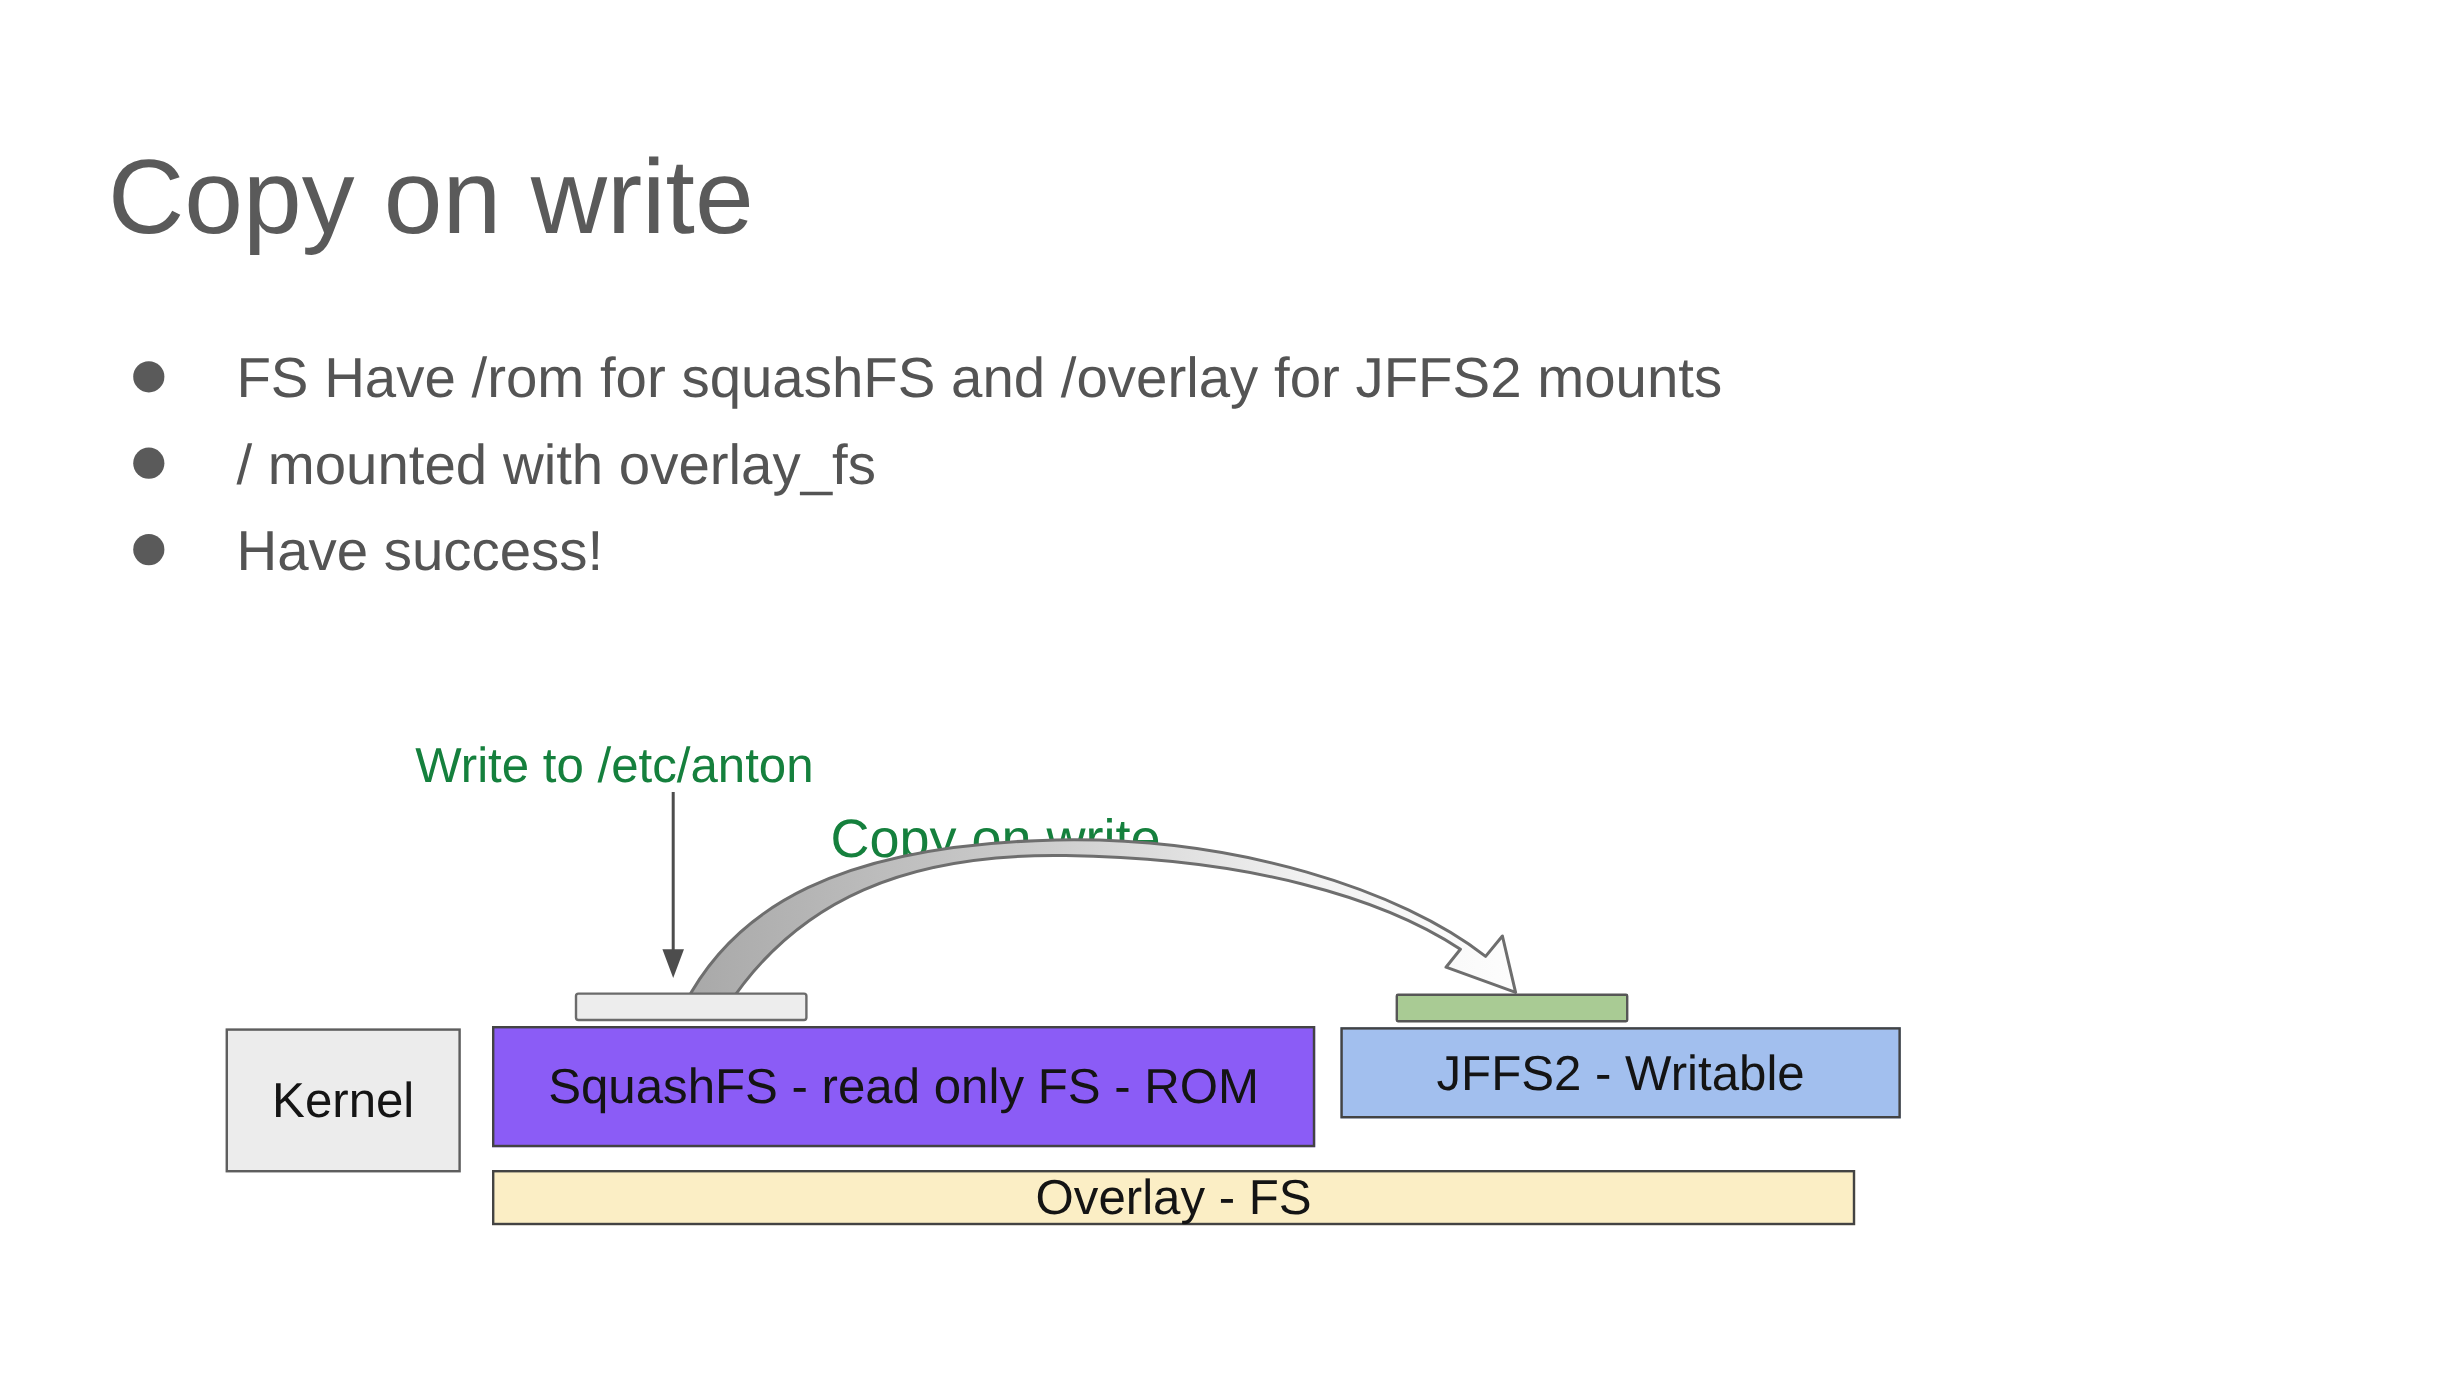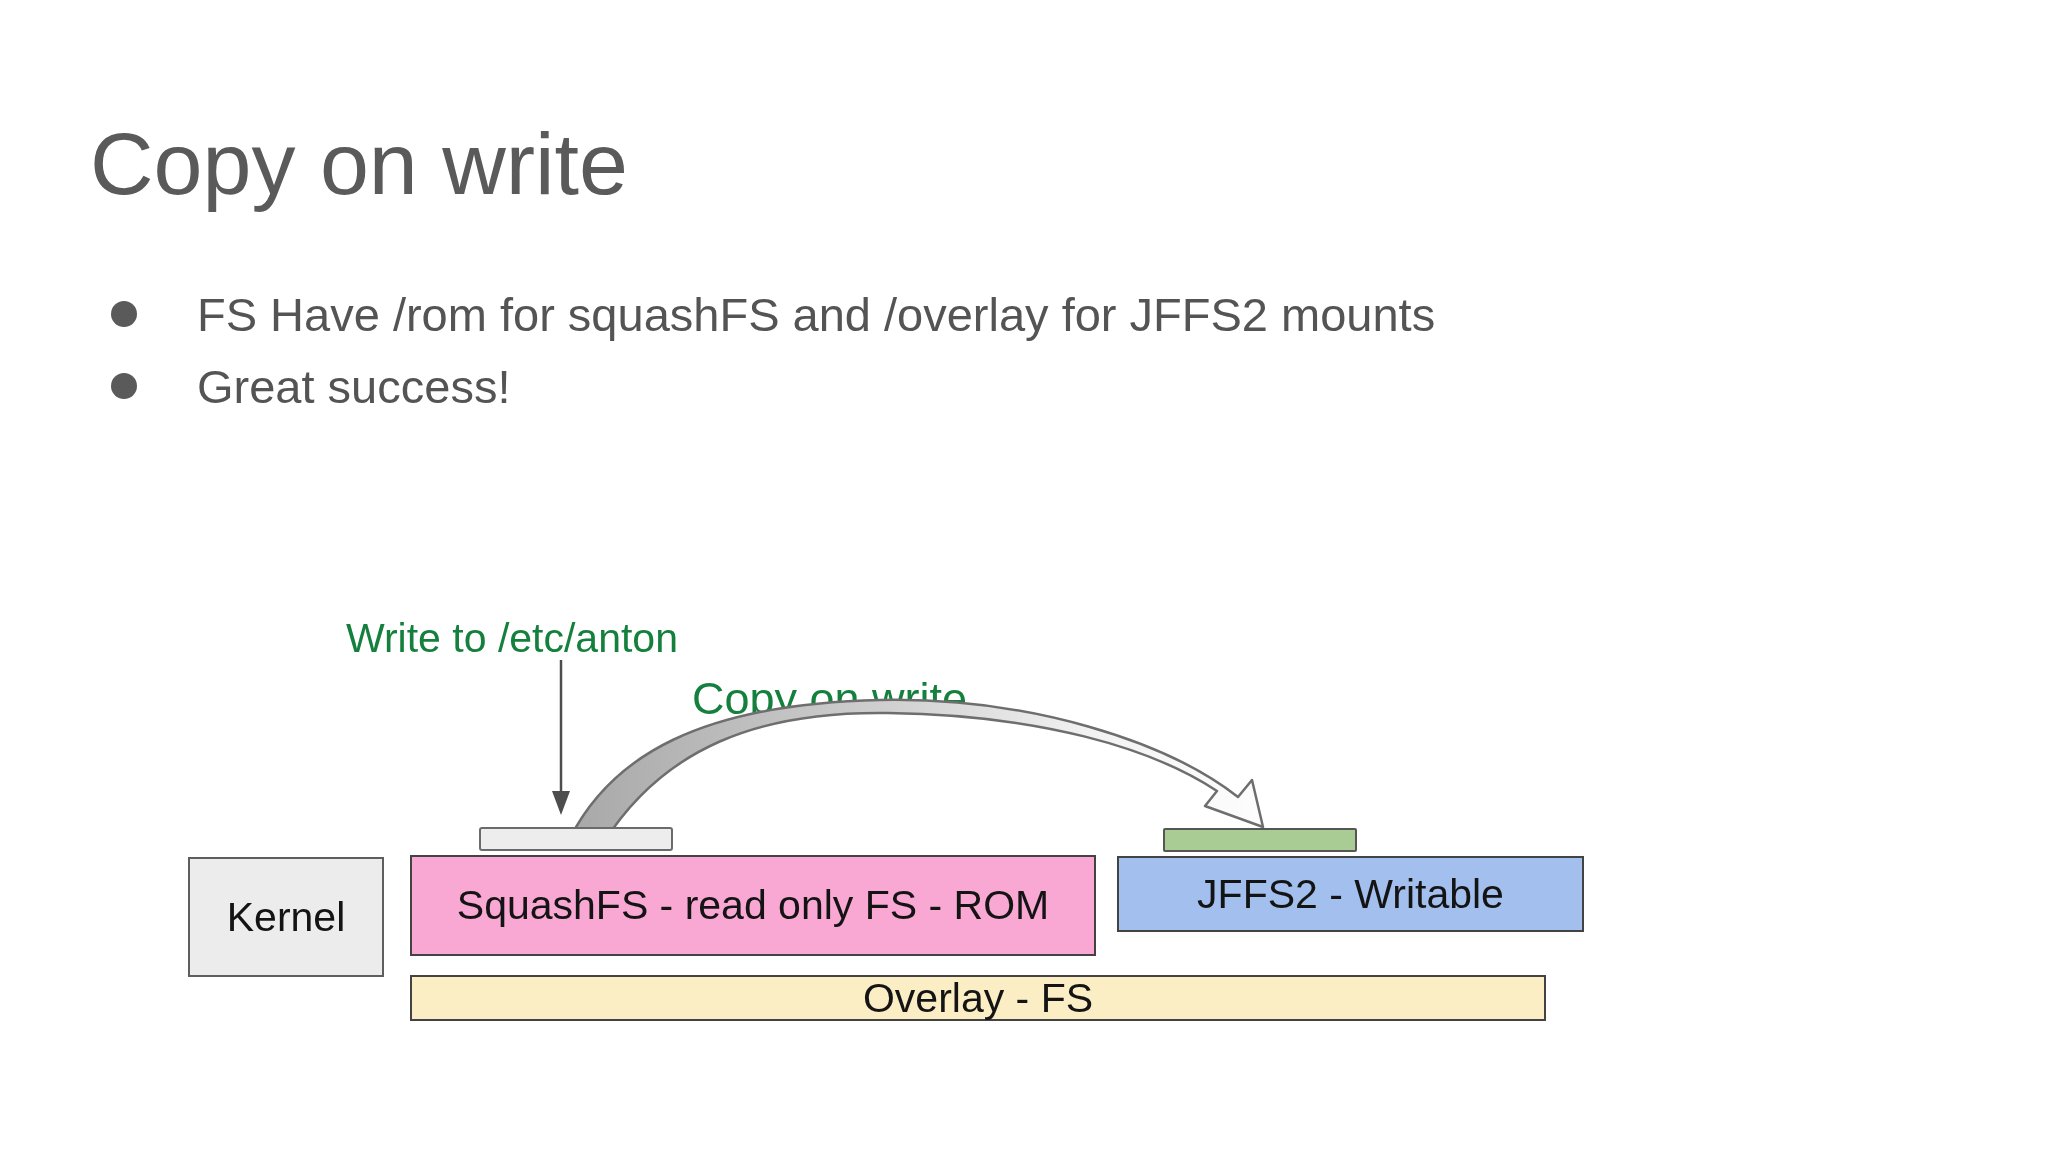--- a/index.html
+++ b/index.html
@@ -38,21 +38,21 @@
   .cow-annotation{left:692px;top:649px;font-size:45px;}
   .arrow-layer{position:absolute;left:0;top:0;z-index:1;}
   .box{
     position:absolute;box-sizing:border-box;z-index:2;
     display:flex;align-items:center;justify-content:center;
     font-size:41px;color:#141414;white-space:nowrap;
   }
   .box-kernel{left:188px;top:857px;width:196px;height:120px;
     background:#ececec;border:2.5px solid #5e5e5e;}
   .box-squashfs{left:410px;top:855px;width:686px;height:101px;
-    background:#f9a8d4;border:2.5px solid #434343;}
+    background:#8b5cf6;border:2.5px solid #434343;}
   .box-jffs2{left:1117px;top:856px;width:467px;height:76px;
     background:#a2bfee;border:2.5px solid #434343;}
   .box-overlay{left:410px;top:975px;width:1136px;height:46px;
     background:#fbeec5;border:2.5px solid #434343;}
   .box-rom-file{left:479px;top:827px;width:194px;height:24px;
     background:#ededed;border:2px solid #6b6b6b;border-radius:3px;}
   .box-copy-file{left:1163px;top:828px;width:194px;height:24px;
     background:#a9cb94;border:2px solid #565656;border-radius:2px;}
 </style>
 </head>
@@ -62,21 +62,25 @@
 
   <div class="slide-title">Copy on write</div>
 
   <ul class="bullets">
     <li>
       <span class="bullet-dot"></span>
       <span class="bullet-text">FS Have /rom for squashFS and /overlay for JFFS2 mounts</span>
     </li>
     <li>
       <span class="bullet-dot"></span>
-      <span class="bullet-text">Great success!</span>
+      <span class="bullet-text">/ mounted with overlay_fs</span>
+    </li>
+    <li>
+      <span class="bullet-dot"></span>
+      <span class="bullet-text">Have success!</span>
     </li>
   </ul>
 
   <svg class="arrow-layer" width="2048" height="1152" viewBox="0 0 2048 1152">
     <defs>
       <linearGradient id="bandGrad" gradientUnits="userSpaceOnUse" x1="570" y1="780" x2="1263" y2="780">
         <stop offset="0" stop-color="#a8a8a8"></stop>
         <stop offset="0.45" stop-color="#cfcfcf"></stop>
         <stop offset="0.75" stop-color="#f2f2f2"></stop>
         <stop offset="1" stop-color="#fdfdfd"></stop>

